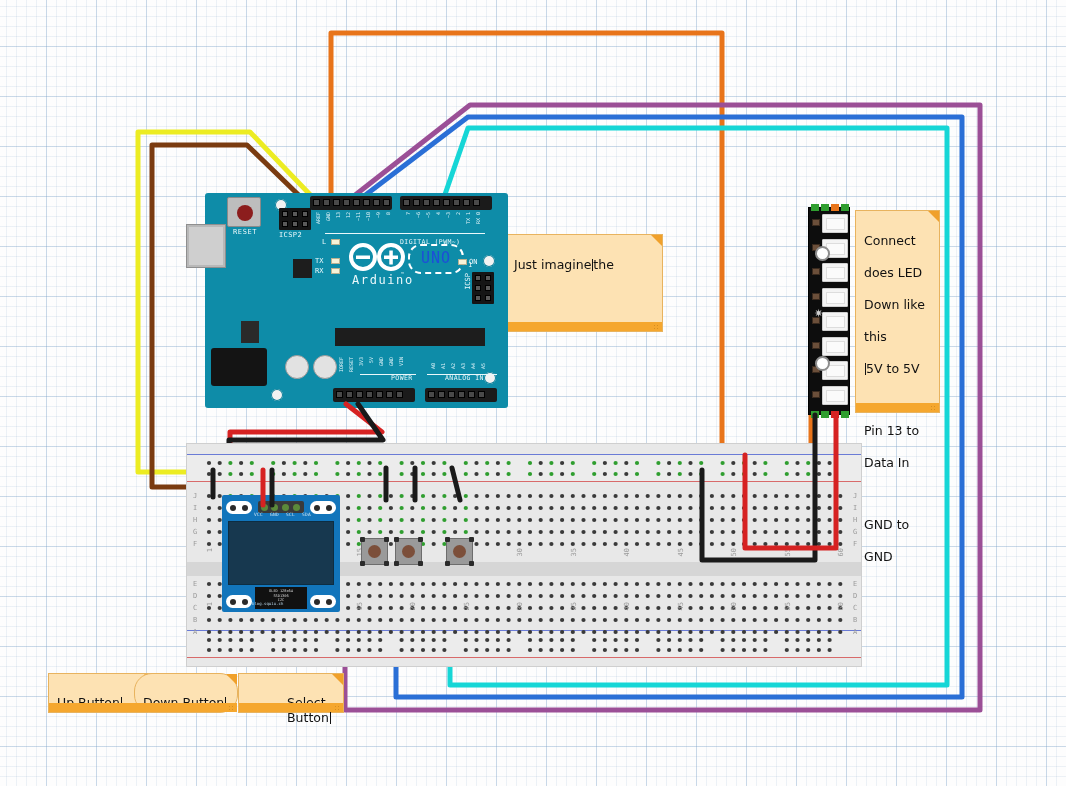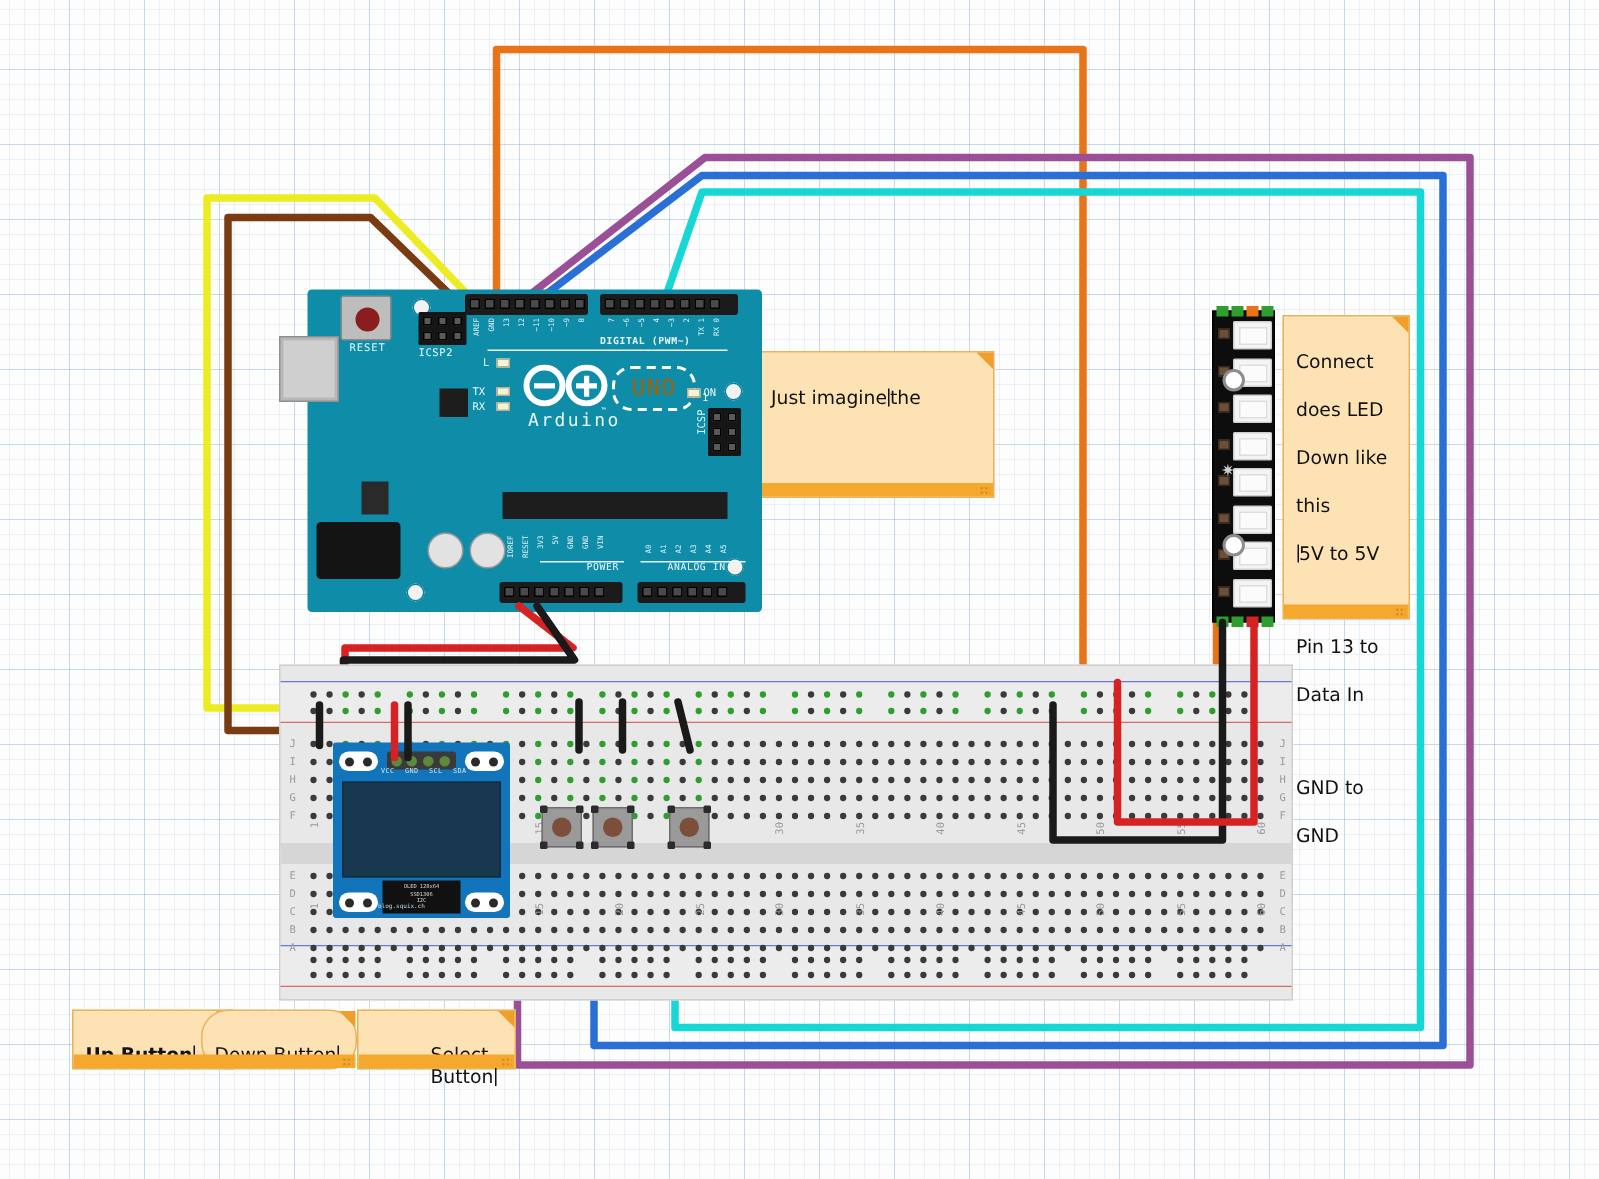--- a/index.html
+++ b/index.html
@@ -235,33 +235,33 @@
       <div class="pinlbl" style="left: 200px; top: 19px;">7</div>
       <div class="pinlbl" style="left: 210px; top: 19px;">~6</div>
       <div class="pinlbl" style="left: 220px; top: 19px;">~5</div>
       <div class="pinlbl" style="left: 230px; top: 19px;">4</div>
       <div class="pinlbl" style="left: 240px; top: 19px;">~3</div>
       <div class="pinlbl" style="left: 250px; top: 19px;">2</div>
       <div class="pinlbl" style="left: 260px; top: 19px;">TX 1</div>
       <div class="pinlbl" style="left: 270px; top: 19px;">RX 0</div>
     </div>
   <div class="silk-line" style="left:120px;top:40px;width:160px;"></div>
-  <div class="boardtxt" style="left:195px;top:30px;font-size:6.5px;letter-spacing:.4px;font-weight:bold;">DIGITAL (PWM~)</div>
+  <div class="boardtxt" style="left:195px;top:45px;font-size:6.5px;letter-spacing:.4px;">DIGITAL (PWM~)</div>
 
   <div style="position:absolute;left:142px;top:50px;width:62px;height:28px;">
     <svg viewBox="0 0 62 28" width="62" height="28">
       <circle cx="16" cy="14" r="12" fill="none" stroke="#fff" stroke-width="4"></circle>
       <circle cx="44" cy="14" r="12" fill="none" stroke="#fff" stroke-width="4"></circle>
       <rect x="9" y="12.5" width="14" height="3.5" fill="#fff"></rect>
       <rect x="37" y="12.5" width="14" height="3.5" fill="#fff"></rect>
       <rect x="42.3" y="7.5" width="3.5" height="14" fill="#fff"></rect>
     </svg>
   </div>
   <div style="position:absolute;left:203px;top:51px;width:52px;height:26px;
-              border:2px dashed #fff;border-radius:13px;color:#a16207;font-size:15px;
+              border:2px dashed #fff;border-radius:13px;color:#1d4ed8;font-size:15px;
               text-align:center;line-height:24px;letter-spacing:1px;
               font-family:'DejaVu Sans Mono','Liberation Mono',monospace;">UNO</div>
   <div class="boardtxt" style="left:147px;top:80px;font-size:12px;letter-spacing:1.6px;">Arduino</div>
   <div class="boardtxt" style="left:196px;top:78px;font-size:5px;">™</div>
 
   <div class="led-sm" style="left:126px;top:46px;"></div>
   <div class="boardtxt" style="left:117px;top:45px;font-size:7px;">L</div>
   <div class="led-sm" style="left:126px;top:65px;"></div>
   <div class="boardtxt" style="left:110px;top:64px;font-size:7px;">TX</div>
   <div class="led-sm" style="left:126px;top:75px;"></div>
@@ -1279,21 +1279,21 @@
 
     <path d="M213,470 L213,497" stroke="#1a1a1a" stroke-width="5"></path>
     <path d="M272,470 L272,505" stroke="#1a1a1a" stroke-width="5"></path>
     <path d="M263,470 L263,505" stroke="#d62222" stroke-width="5"></path>
     <path d="M386,468 L386,500" stroke="#1a1a1a" stroke-width="5"></path>
     <path d="M415,468 L415,500" stroke="#1a1a1a" stroke-width="5"></path>
     <path d="M452,468 L460,500" stroke="#1a1a1a" stroke-width="5"></path>
   </g>
 </svg>
 
-<div class="note" style="left:48px;top:673px;width:108px;height:40px;font-weight:bold;">
+<div class="note" style="left:48px;top:673px;width:108px;height:40px;">
   <div class="dog"></div>
   <div class="body" style="padding-top:5px;">
     <span>Up Button</span><span class="caret"></span>
   </div>
   <div class="foot">
       <div class="grip"></div>
     </div>
 </div>
 <div class="note" style="left:134px;top:673px;width:104px;height:40px;border-radius:18px;">
   <div class="dog"></div>

